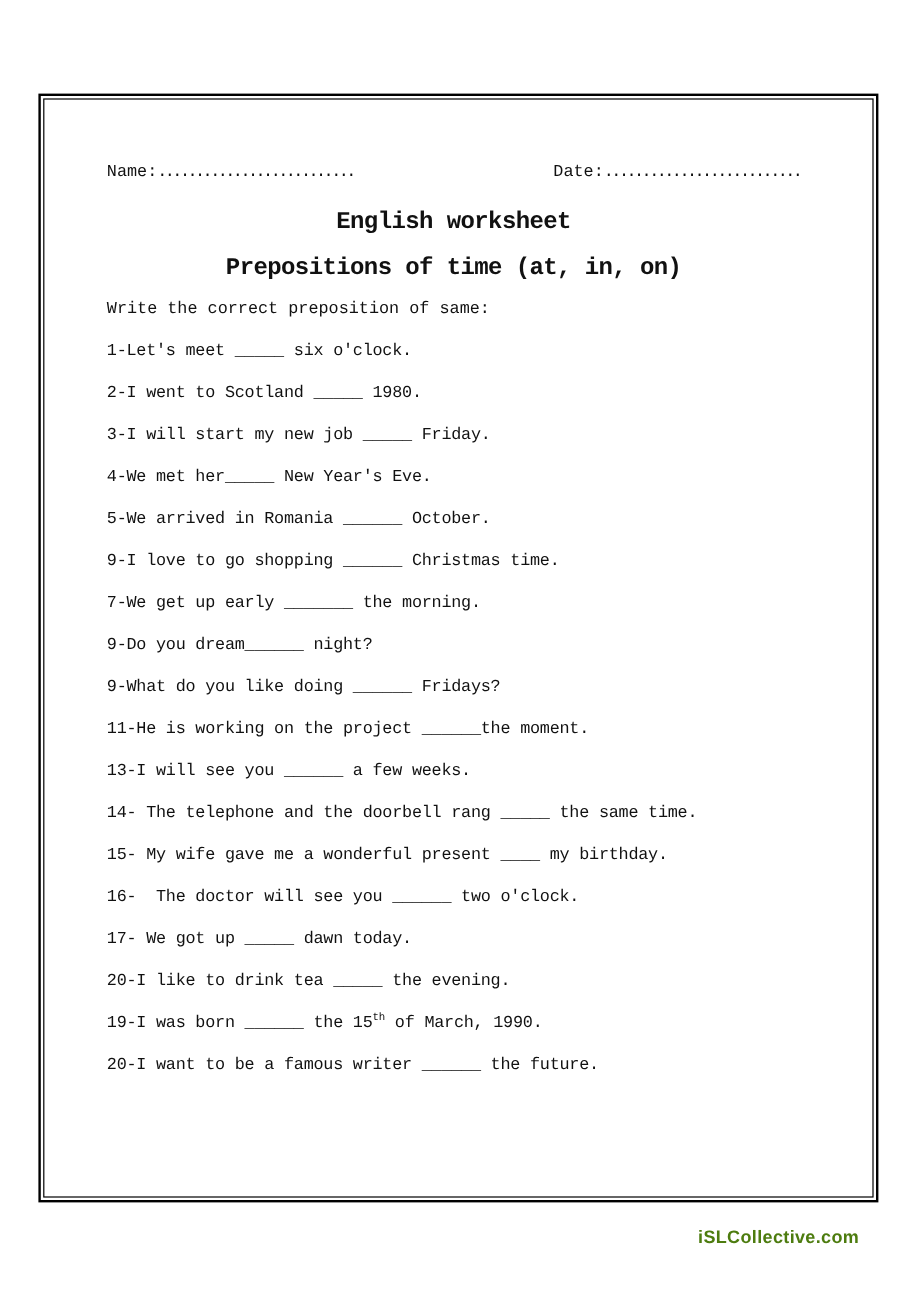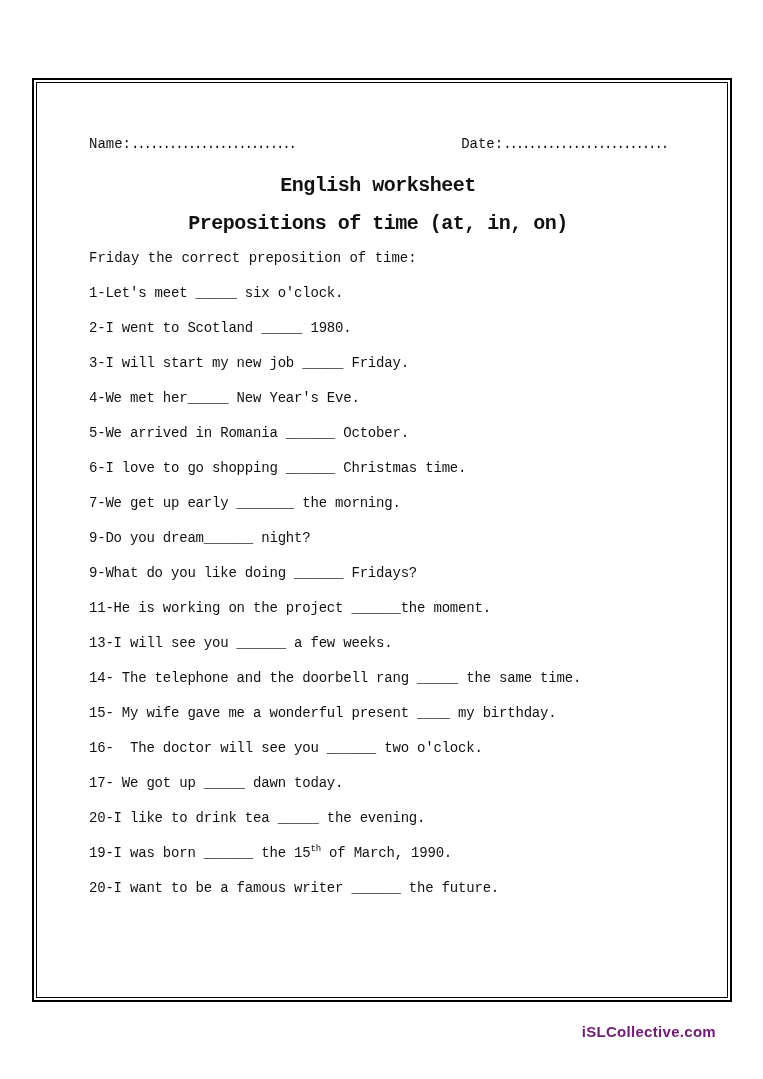--- a/index.html
+++ b/index.html
@@ -68,48 +68,48 @@
     line-height: 0;
     vertical-align: super;
   }
   .watermark {
     position: absolute;
     top: 1023px;
     right: 47px;
     font-family: "Liberation Sans", sans-serif;
     font-weight: bold;
     font-size: 15px;
-    color: #701a75;
+    color: #4d7c0f;
     letter-spacing: 0.3px;
   }
 </style>
 </head>
 <body>
 
 <div class="page">
   <div class="frame">
     <div class="frame-inner"></div>
     <div class="content">
 
       <div class="meta-row">
         <span class="meta-field"><span>Name:</span><span class="dots">..........................</span></span>
         <span class="meta-field"><span>Date:</span><span class="dots">..........................</span></span>
       </div>
 
       <h1 class="title">English worksheet</h1>
       <h2 class="title">Prepositions of time (at, in, on)</h2>
 
-      <p class="instruction">Friday the correct preposition of time:</p>
+      <p class="instruction">Write the correct preposition of same:</p>
 
       <p class="sentence"><span>1-Let's meet _____ six o'clock.</span></p>
       <p class="sentence"><span>2-I went to Scotland _____ 1980.</span></p>
       <p class="sentence"><span>3-I will start my new job _____ Friday.</span></p>
       <p class="sentence"><span>4-We met her_____ New Year's Eve.</span></p>
       <p class="sentence"><span>5-We arrived in Romania ______ October.</span></p>
-      <p class="sentence"><span>6-I love to go shopping ______ Christmas time.</span></p>
+      <p class="sentence"><span>9-I love to go shopping ______ Christmas time.</span></p>
       <p class="sentence"><span>7-We get up early _______ the morning.</span></p>
       <p class="sentence"><span>9-Do you dream______ night?</span></p>
       <p class="sentence"><span>9-What do you like doing ______ Fridays?</span></p>
       <p class="sentence"><span>11-He is working on the project ______the moment.</span></p>
       <p class="sentence"><span>13-I will see you ______ a few weeks.</span></p>
       <p class="sentence"><span>14- The telephone and the doorbell rang _____ the same time.</span></p>
       <p class="sentence"><span>15- My wife gave me a wonderful present ____ my birthday.</span></p>
       <p class="sentence"><span>16-  The doctor will see you ______ two o'clock.</span></p>
       <p class="sentence"><span>17- We got up _____ dawn today.</span></p>
       <p class="sentence"><span>20-I like to drink tea _____ the evening.</span></p>

